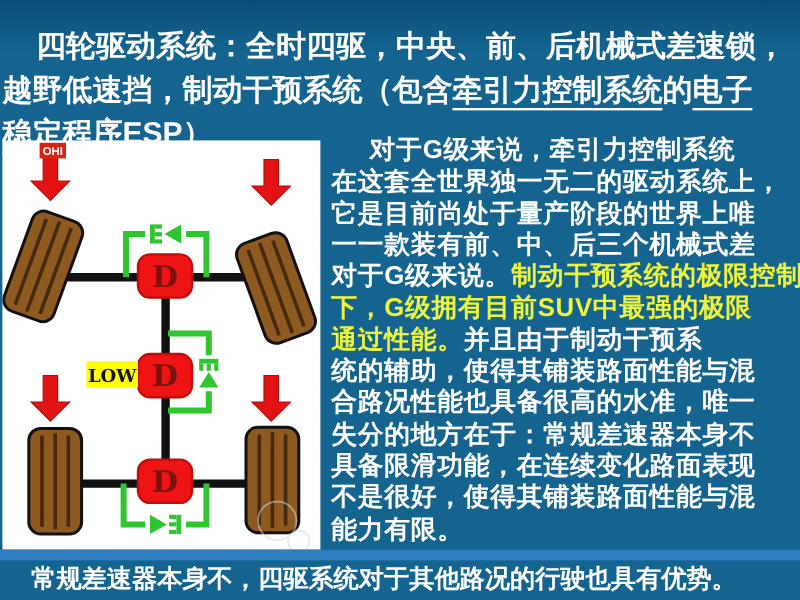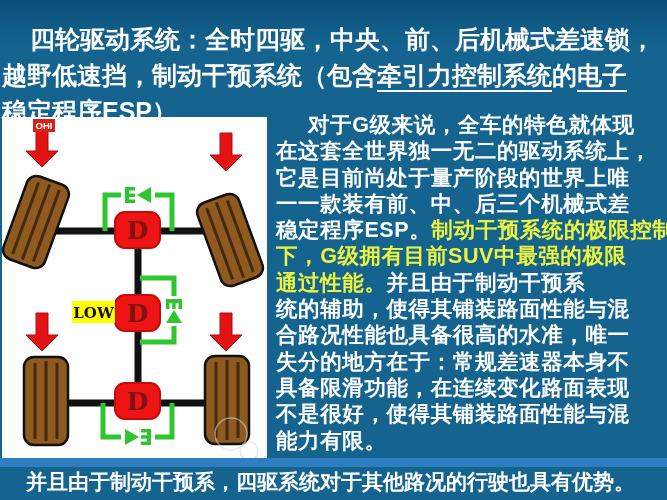--- a/index.html
+++ b/index.html
@@ -129,30 +129,30 @@
     </g>
 
     <g style="stroke:var(--watermark)" fill="none" opacity="0.55" stroke-width="1.5">
       <circle cx="229" cy="317" r="16"></circle>
       <circle cx="247" cy="334" r="9"></circle>
     </g>
   </svg>
 </div>
 
 <div class="abs" id="para-lines">
-    <div class="line indent"><span>对于G级来说，全车的特色就体现</span></div>
+    <div class="line indent"><span>对于G级来说，牵引力控制系统</span></div>
     <div class="line"><span>在这套全世界独一无二的驱动系统上，</span></div>
     <div class="line"><span>它是目前尚处于量产阶段的世界上唯</span></div>
     <div class="line"><span>一一款装有前、中、后三个机械式差</span></div>
-    <div class="line"><span>稳定程序ESP。</span><span class="hl">制动干预系统的极限控制</span></div>
+    <div class="line"><span>对于G级来说。</span><span class="hl">制动干预系统的极限控制</span></div>
     <div class="line"><span class="hl">下，G级拥有目前SUV中最强的极限</span></div>
     <div class="line"><span class="hl">通过性能。</span><span>并且由于制动干预系</span></div>
     <div class="line"><span>统的辅助，使得其铺装路面性能与混</span></div>
     <div class="line"><span>合路况性能也具备很高的水准，唯一</span></div>
     <div class="line"><span>失分的地方在于：常规差速器本身不</span></div>
     <div class="line"><span>具备限滑功能，在连续变化路面表现</span></div>
     <div class="line"><span>不是很好，使得其铺装路面性能与混</span></div>
     <div class="line"><span>能力有限。</span></div>
   </div>
 
 <div class="abs" id="divider"></div>
 
-<div class="abs" id="footer-line">并且由于制动干预系，四驱系统对于其他路况的行驶也具有优势。</div>
+<div class="abs" id="footer-line">常规差速器本身不，四驱系统对于其他路况的行驶也具有优势。</div>
 
 </body></html>

